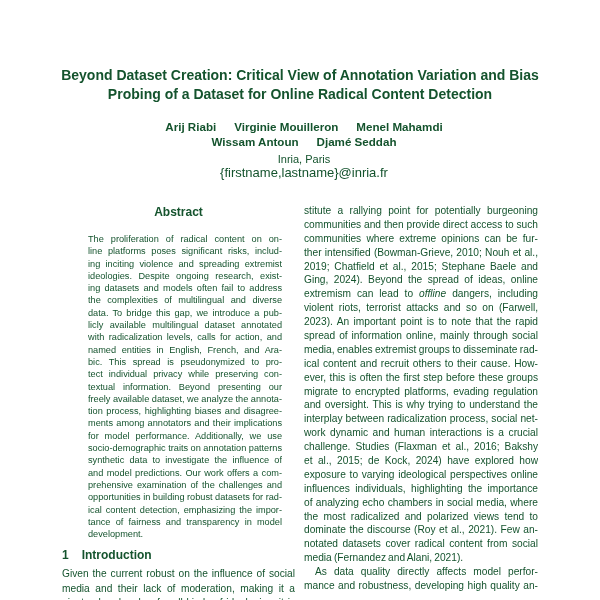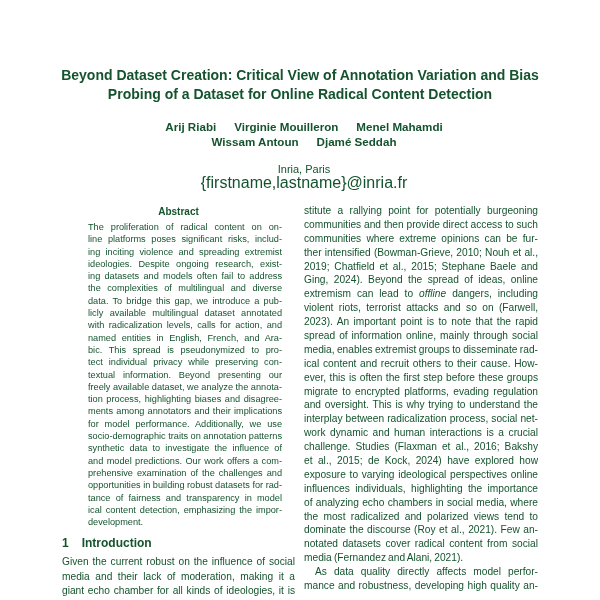--- a/index.html
+++ b/index.html
@@ -22,29 +22,29 @@
     position:absolute;top:66px;left:30px;right:30px;
     font-size:14px;font-weight:bold;line-height:18.5px;
   }
   .title-block .line{height:18.5px;}
 
   .authors-block{
     position:absolute;top:120px;left:8px;right:0;text-align:center;
   }
   .author-row{font-size:11.6px;font-weight:bold;line-height:14.6px;height:14.6px;}
   .author-row .author-name{display:inline-block;margin:0 9px;}
-  .affiliation{font-size:11px;line-height:13px;margin-top:14px;}
-  .email{font-size:16px;line-height:13px;}
+  .affiliation{font-size:11px;line-height:13px;margin-top:4px;}
+  .email{font-size:13px;line-height:13px;}
 
   .col-left{
     position:absolute;left:62px;top:205px;width:233px;
   }
   .abstract-heading{
-    text-align:center;font-size:10px;font-weight:bold;
-    line-height:14px;height:14px;margin-bottom:2px;
+    text-align:center;font-size:12px;font-weight:bold;
+    line-height:14px;height:14px;margin-bottom:14px;
   }
   .abstract-body{
     padding-left:26px;padding-right:13px;
     font-size:9.2px;line-height:12.3px;
     word-spacing:-0.4px;
   }
   .abstract-body .line{height:12.3px;}
   .section-heading{
     margin-top:8px;font-size:12px;font-weight:bold;line-height:14px;height:14px;
   }
@@ -98,22 +98,22 @@
         <div class="line jfull"><span>textual information. Beyond presenting our</span></div>
         <div class="line jfull"><span>freely available dataset, we analyze the annota-</span></div>
         <div class="line jfull"><span>tion process, highlighting biases and disagree-</span></div>
         <div class="line jfull"><span>ments among annotators and their implications</span></div>
         <div class="line jfull"><span>for model performance. Additionally, we use</span></div>
         <div class="line jfull"><span>socio-demographic traits on annotation patterns</span></div>
         <div class="line jfull"><span>synthetic data to investigate the influence of</span></div>
         <div class="line jfull"><span>and model predictions. Our work offers a com-</span></div>
         <div class="line jfull"><span>prehensive examination of the challenges and</span></div>
         <div class="line jfull"><span>opportunities in building robust datasets for rad-</span></div>
+        <div class="line jfull"><span>ical content detection, emphasizing the impor-</span></div>
         <div class="line jfull"><span>tance of fairness and transparency in model</span></div>
-        <div class="line jfull"><span>ical content detection, emphasizing the impor-</span></div>
         <div class="line jlast"><span>development.</span></div>
       </div>
     <div class="section-heading">
       <span class="sec-num">1</span><span>Introduction</span>
     </div>
     <div class="intro-body">
         <div class="line jfull"><span>Given the current robust on the influence of social</span></div>
         <div class="line jfull"><span>media and their lack of moderation, making it a</span></div>
         <div class="line jfull"><span>giant echo chamber for all kinds of ideologies, it is</span></div>
       </div>

